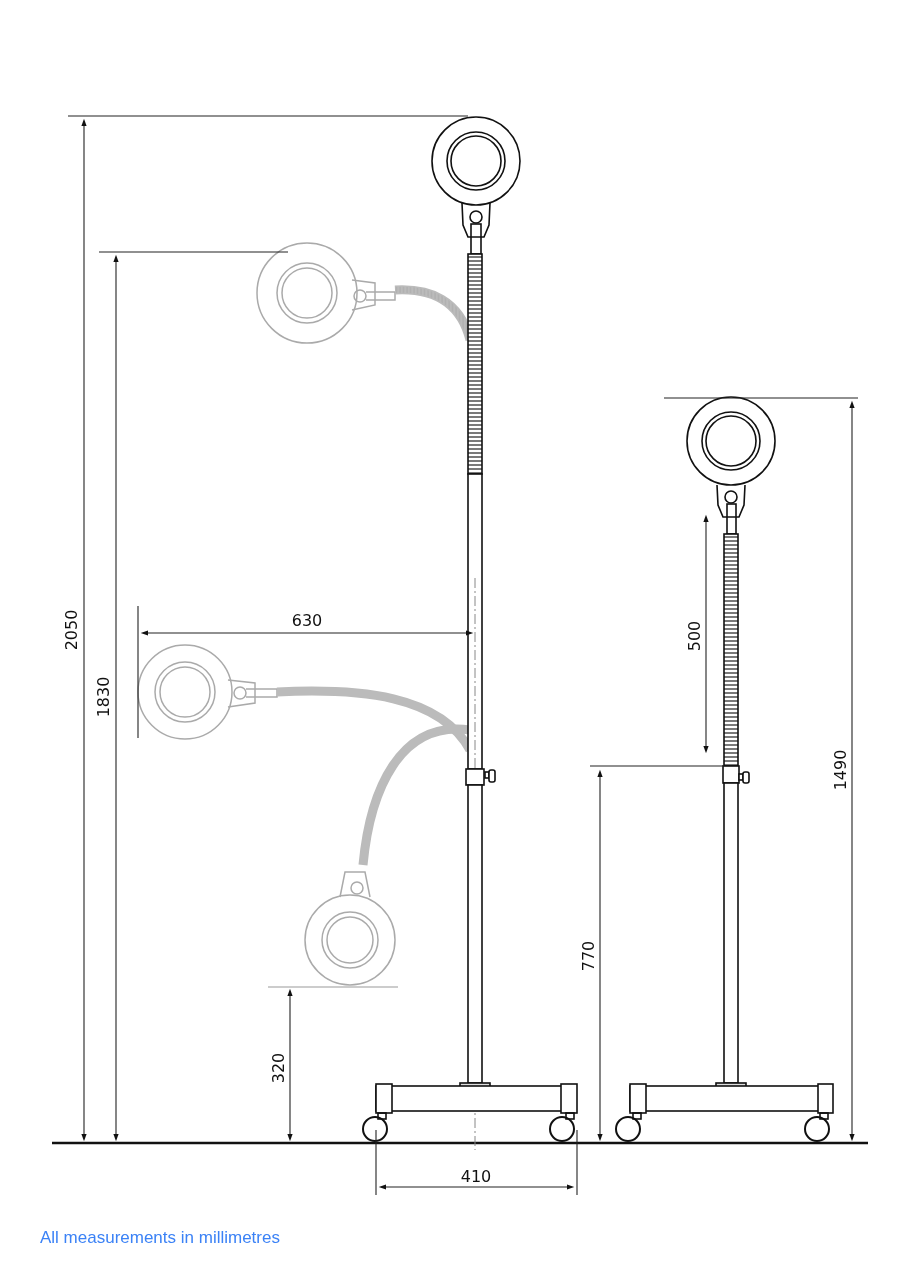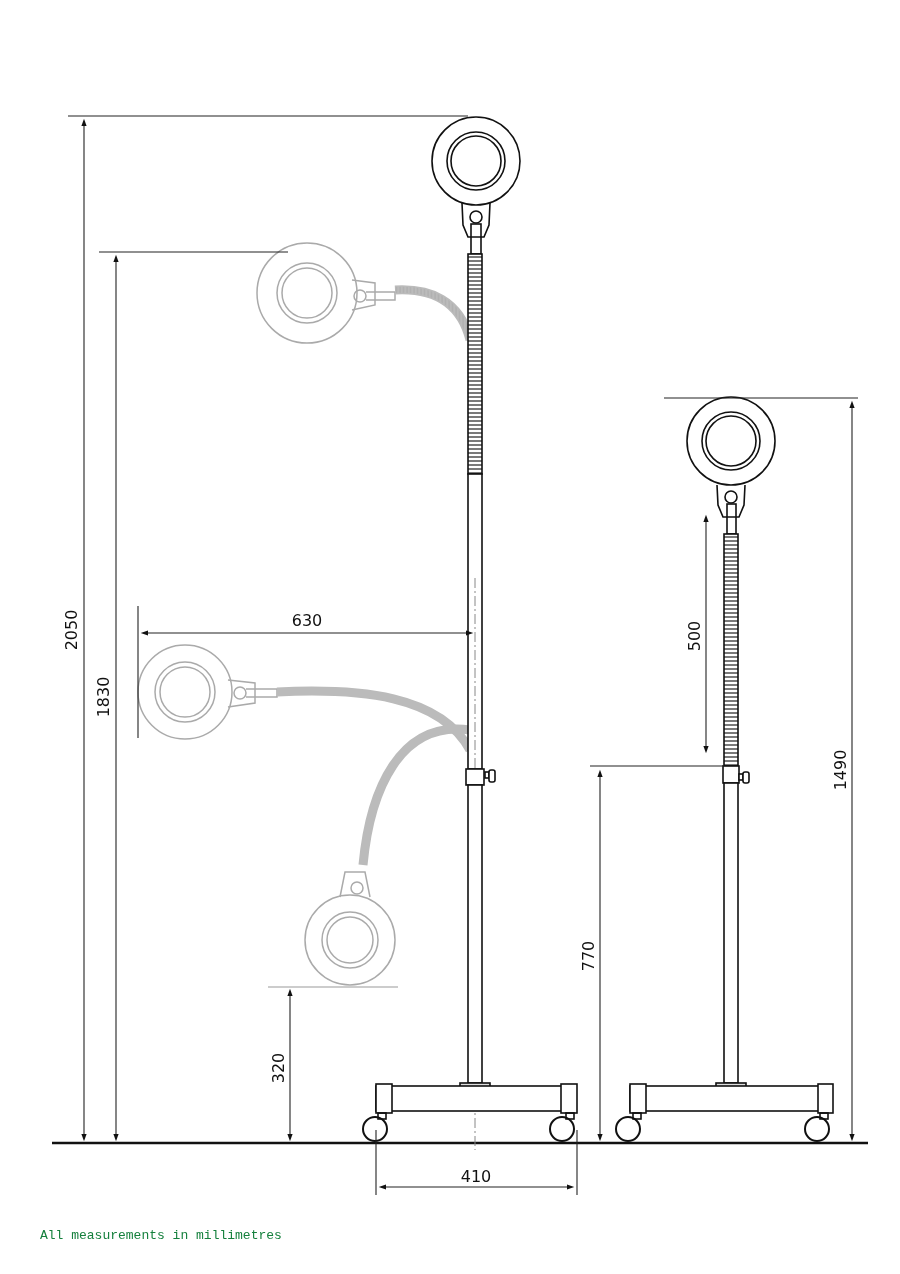--- a/index.html
+++ b/index.html
@@ -1,19 +1,19 @@
 <!DOCTYPE html>
 <html><head>
 <meta charset="utf-8">
 <style>
   html,body{margin:0;padding:0;background:#fff;}
   body{width:900px;height:1274px;position:relative;overflow:hidden;font-family:"DejaVu Sans","Liberation Sans",sans-serif;}
   svg{position:absolute;left:0;top:0;}
   .dimtext{font-family:"DejaVu Sans","Liberation Sans",sans-serif;font-size:16px;fill:#111;}
-  .note{position:absolute;left:40px;top:1228px;font-size:13px;color:#15803d;font-family:Liberation Mono, monospace;}
+  .note{position:absolute;left:40px;top:1228px;font-size:17px;color:#3b82f6;font-family:Liberation Sans, sans-serif;}
 </style>
 </head>
 <body>
 
 <svg width="900" height="1274" viewBox="0 0 900 1274">
   <defs>
     <marker id="arr" markerWidth="8" markerHeight="8" refX="4" refY="4" orient="auto-start-reverse">
       <path d="M0,1.5 L7,4 L0,6.5 Z" fill="#111"></path>
     </marker>
     <pattern id="coil" width="4" height="4" patternUnits="userSpaceOnUse">

